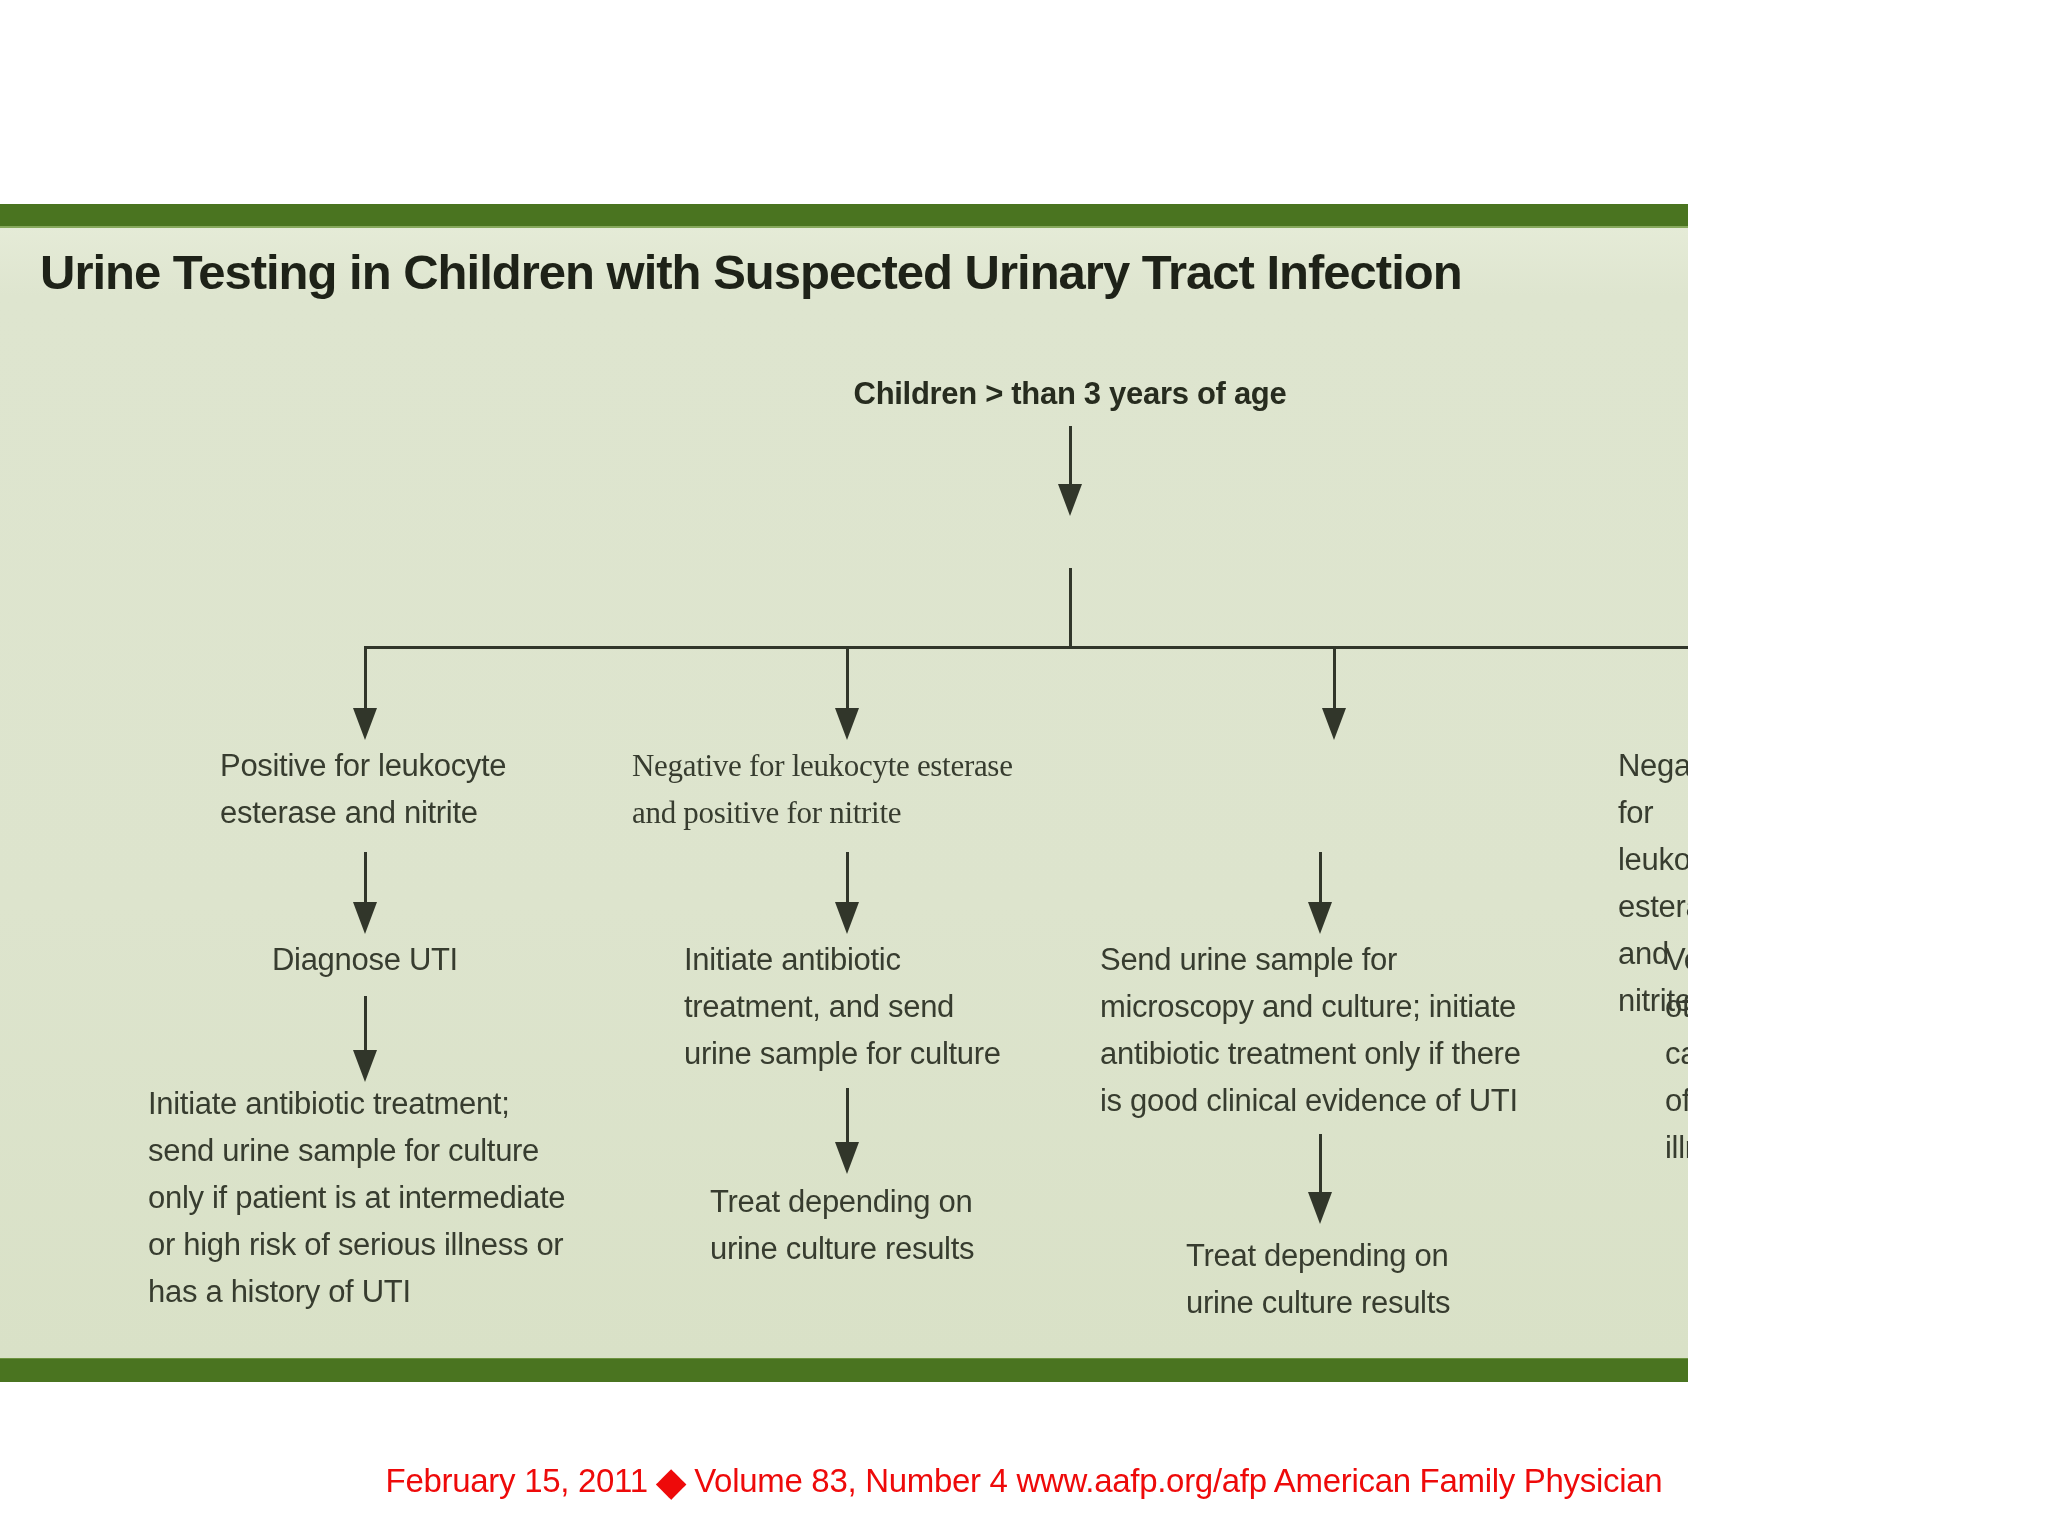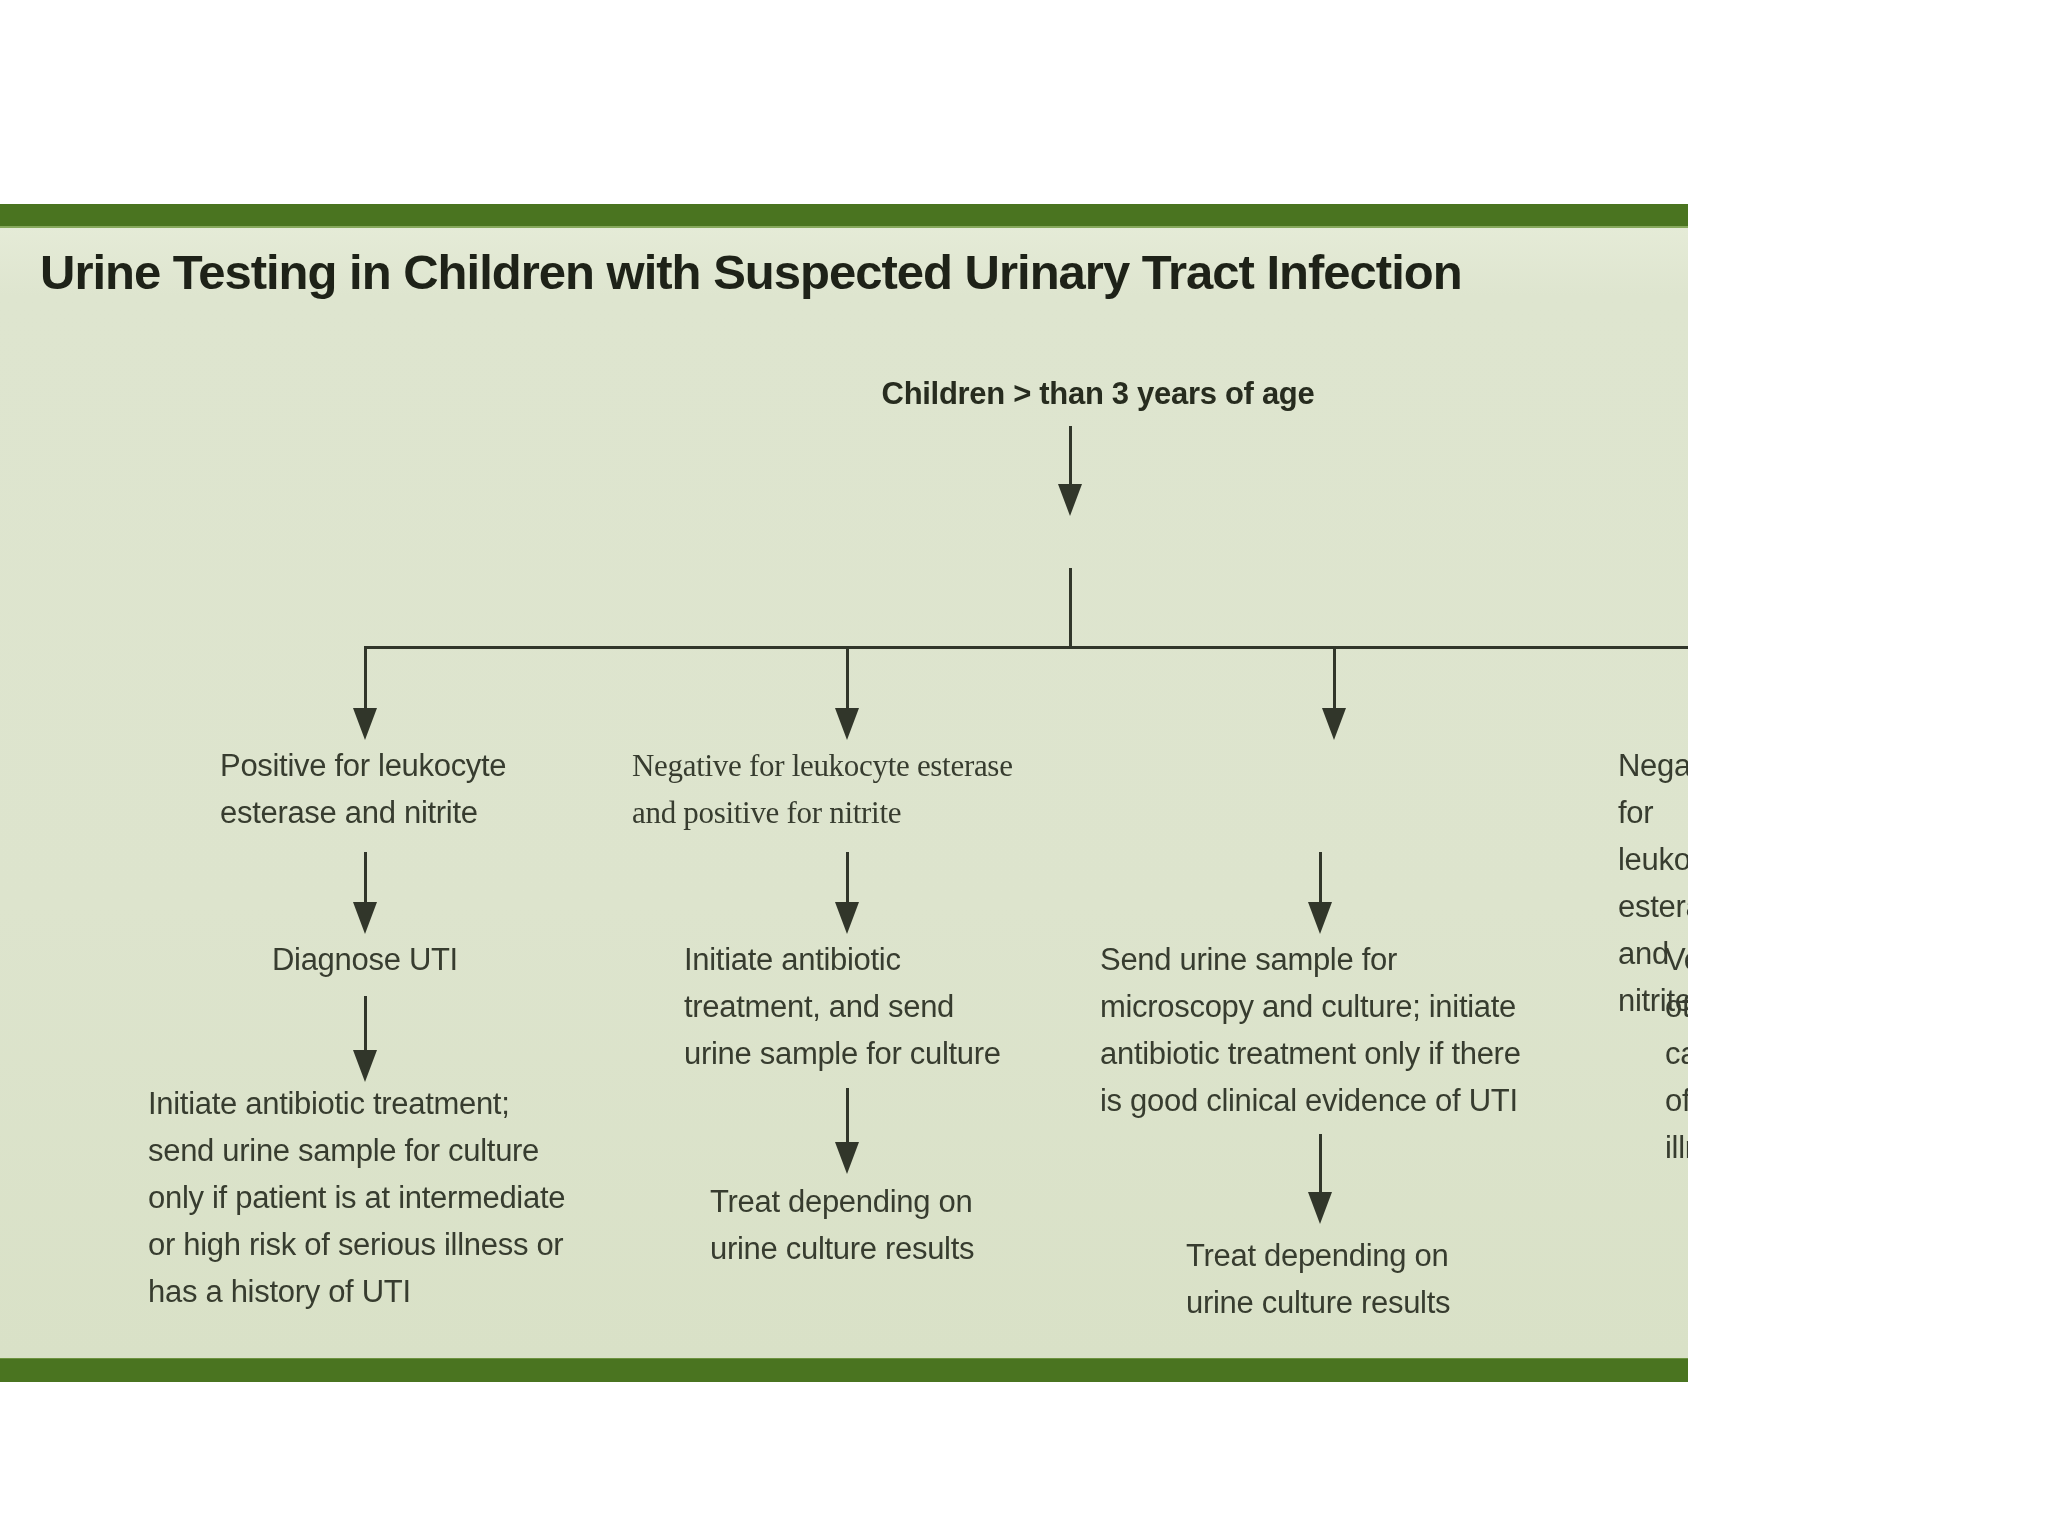--- a/index.html
+++ b/index.html
@@ -43,21 +43,21 @@
   }
   .node {
     position: absolute;
     font-size: 31px;
     line-height: 47px;
     color: #373c2f;
     white-space: pre-line;
     letter-spacing: -0.3px;
   }
   .node.bold { font-weight: 700; color: #272c1f; }
-  .node.centered { transform: translateX(-50%); text-align: center; white-space: nowrap; margin-left: 28px; }
+  .node.centered { transform: translateX(-50%); text-align: center; white-space: nowrap; }
   .vline {
     position: absolute;
     width: 3px;
     background: #31362a;
   }
   .hline {
     position: absolute;
     height: 3px;
     background: #31362a;
   }
@@ -176,14 +176,17 @@
   <div class="node" style="left:148px; top:1080px;">Initiate antibiotic treatment;
 send urine sample for culture
 only if patient is at intermediate
 or high risk of serious illness or
 has a history of UTI</div>
   <div class="node" style="left:710px; top:1178px;">Treat depending on
 urine culture results</div>
   <div class="node" style="left:1186px; top:1232px;">Treat depending on
 urine culture results</div>
 
+  <div class="footer">
+    <span>February 15, 2011</span><span class="diamond-glyph">◆</span><span>Volume 83, Number 4 www.aafp.org/afp American Family Physician</span>
+  </div>
 
 </div>
 
 </body></html>

